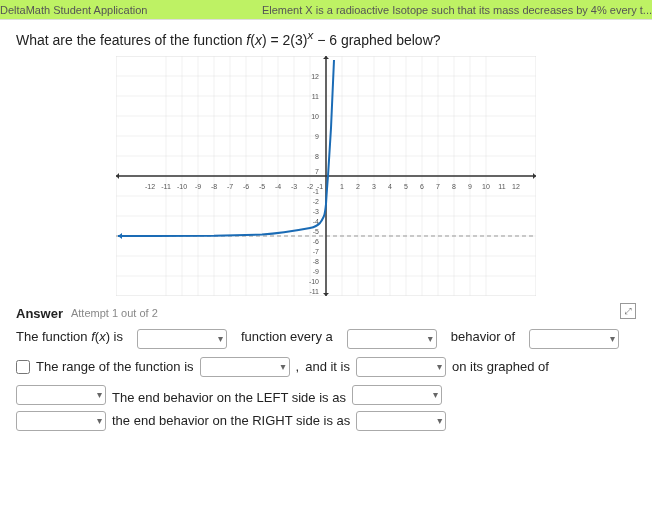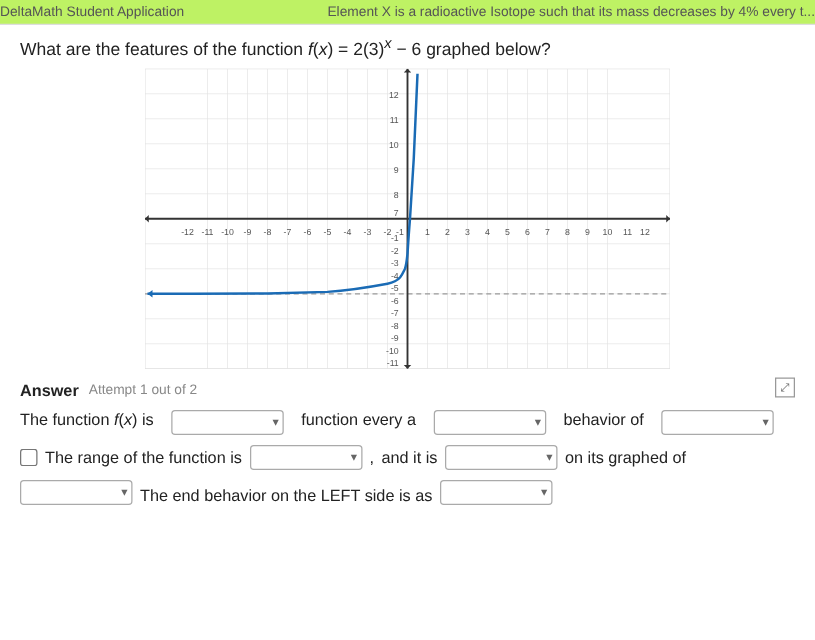--- a/index.html
+++ b/index.html
@@ -355,13 +355,29 @@
     <span>The end behavior on the LEFT side is as</span>
     <div class="select-wrapper">
       <select class="blank-select">
         <option value=""></option>
         <option value="x→-∞">x→-∞</option>
         <option value="x→∞">x→∞</option>
       </select>
     </div>
   </div>
 
+  <div class="right-side-row">
+    <div class="select-wrapper">
+      <select class="blank-select">
+        <option value=""></option>
+        <option value="•">•</option>
+      </select>
+    </div>
+    <span>the end behavior on the RIGHT side is as</span>
+    <div class="select-wrapper">
+      <select class="blank-select">
+        <option value=""></option>
+        <option value="x→∞">x→∞</option>
+        <option value="x→-∞">x→-∞</option>
+      </select>
+    </div>
+  </div>
 </div>
 
 </body></html>

